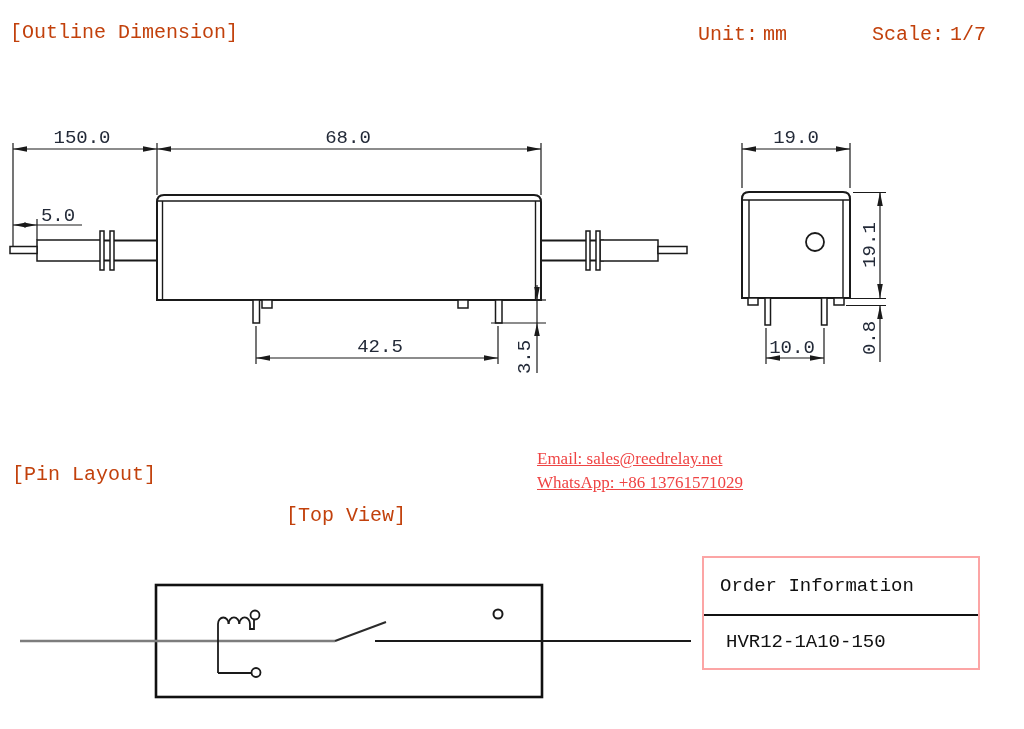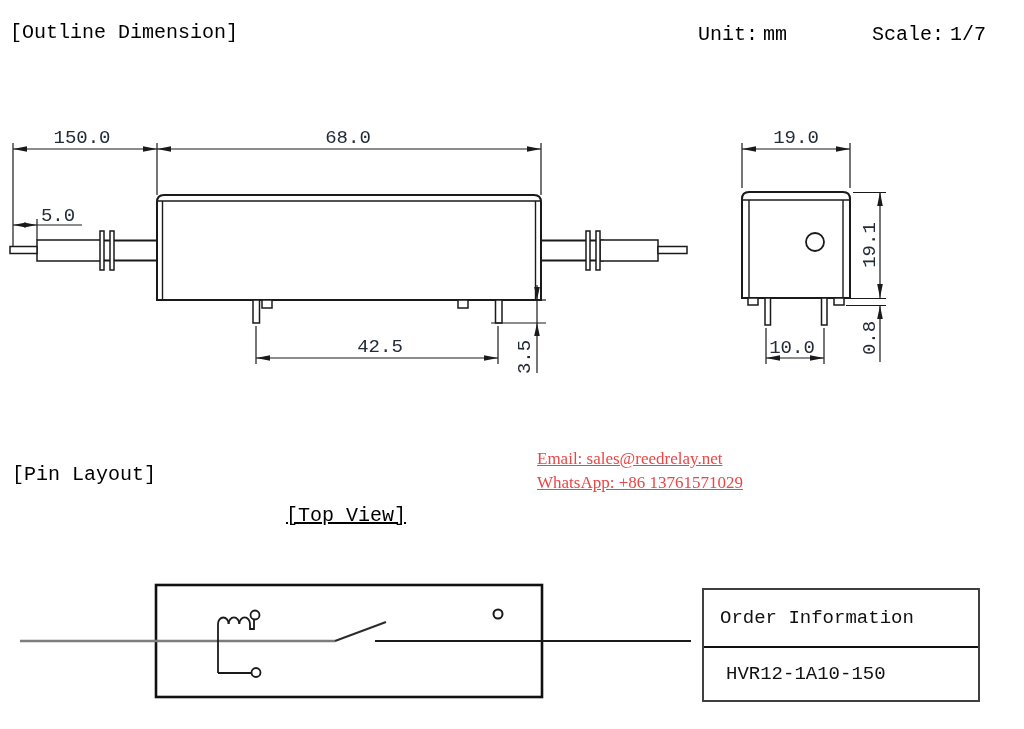--- a/index.html
+++ b/index.html
@@ -1,50 +1,50 @@
 <!DOCTYPE html>
 <html><head>
 <meta charset="utf-8">
 <style>
   html,body{margin:0;padding:0;background:#ffffff;}
   #page{position:relative;width:1024px;height:729px;background:#ffffff;overflow:hidden;
         font-family:"Liberation Mono","DejaVu Sans Mono",monospace;}
   .lbl{position:absolute;font:20px "Liberation Mono","DejaVu Sans Mono",monospace;
-       color:#000000;white-space:pre;}
+       color:#c2410c;white-space:pre;}
   .contact{position:absolute;font:17px "Liberation Serif","DejaVu Serif",serif;
        color:#ef4444;white-space:pre;text-decoration:underline;}
   #drawing{position:absolute;left:0;top:0;}
   .ln{stroke:#1a1a1a;stroke-width:1.8;fill:none;}
   .thin{stroke:#1a1a1a;stroke-width:1.2;fill:none;}
   .box{fill:#ffffff;stroke:#1a1a1a;stroke-width:1.5;}
   .wall{stroke:#1a1a1a;stroke-width:1.4;fill:none;}
   .arrow{fill:#1a1a1a;stroke:none;}
   .dimtxt{font:19px "Liberation Mono","DejaVu Sans Mono",monospace;fill:#232a38;}
   .gray{stroke:#7d7d7d;stroke-width:2.4;fill:none;}
   .schem{stroke:#1a1a1a;stroke-width:2;fill:none;}
   .schembox{stroke:#111111;stroke-width:2.6;fill:none;}
-  .order-box{position:absolute;left:702px;top:588px;width:274px;border:2px solid #404040;}
+  .order-box{position:absolute;left:702px;top:556px;width:274px;border:2px solid #fca5a5;}
   .order-row{font:19px "Liberation Mono","DejaVu Sans Mono",monospace;color:#111111;
        display:flex;align-items:center;}
   .order-title{height:56px;border-bottom:2px solid #111111;padding-left:16px;}
   .order-pn{height:52px;padding-left:22px;}
 </style>
 </head>
 <body>
 
 <div id="page">
 
   <div class="lbl" style="left:10px;top:21px;">[Outline Dimension]</div>
   <div class="lbl" style="left:685px;top:23px;margin-left:13px;">Unit:</div>
   <div class="lbl" style="left:763px;top:23px;">mm</div>
   <div class="lbl" style="left:872px;top:23px;font-family:Liberation Mono, monospace;">Scale:</div>
   <div class="lbl" style="left:950px;top:23px;">1/7</div>
 
   <div class="lbl" style="left:12px;top:463px;">[Pin Layout]</div>
-  <div class="lbl" style="left:286px;top:504px;text-decoration:underline;">[Top View]</div>
+  <div class="lbl" style="left:286px;top:504px;">[Top View]</div>
 
   <div class="contact" style="left:537px;top:449px;">Email: sales@reedrelay.net</div>
   <div class="contact" style="left:537px;top:473px;text-align:center;">WhatsApp: +86 13761571029</div>
 
   <div class="order-box">
     <div class="order-row order-title">Order Information</div>
     <div class="order-row order-pn">HVR12-1A10-150</div>
   </div>
 
   <svg id="drawing" width="1024" height="729" viewBox="0 0 1024 729">

